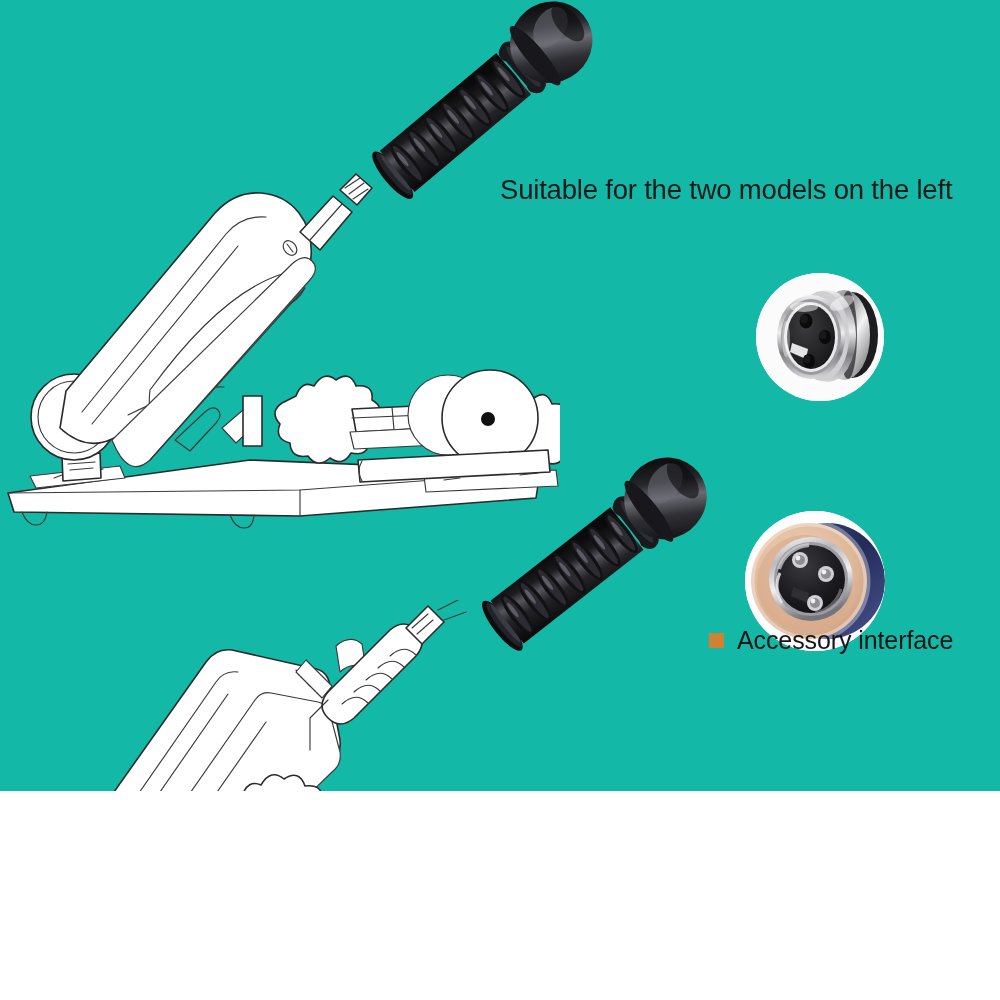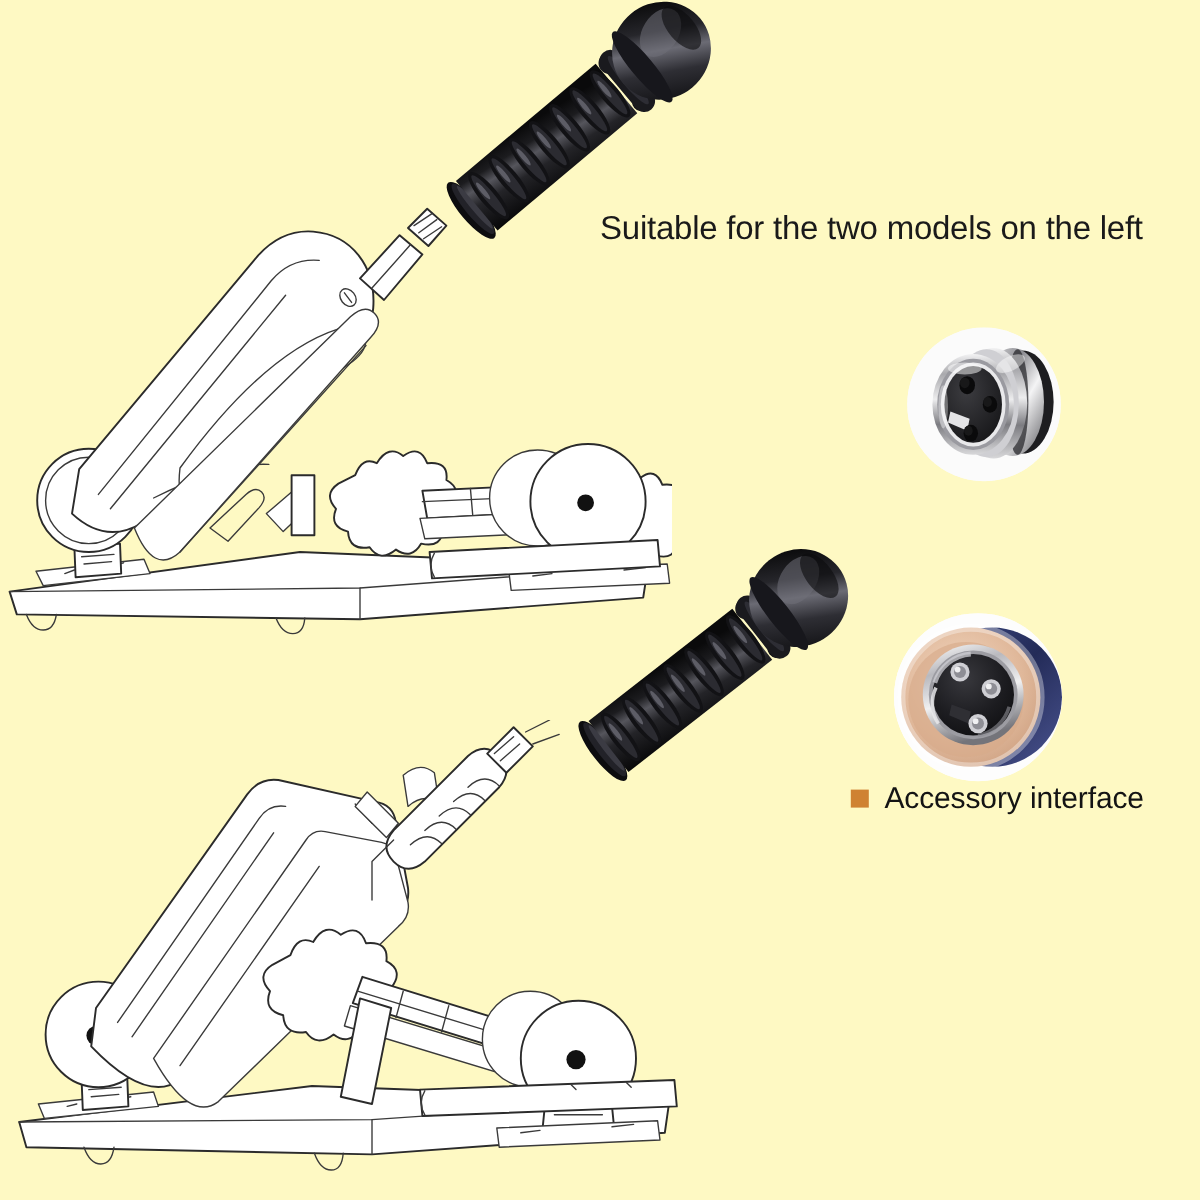--- a/index.html
+++ b/index.html
@@ -6,22 +6,22 @@
     margin: 0;
     padding: 0;
     background: #ffffff;
   }
   body {
     font-family: "Liberation Sans", sans-serif;
   }
   #canvas {
     position: relative;
     width: 1000px;
-    height: 1000px;
-    background: #fef9c3;
+    height: 791px;
+    background: #14b8a6;
     overflow: hidden;
   }
   .abs { position: absolute; }
 
   
   #heading {
     left: 500px;
     top: 173px;
     width: 500px;
     font-size: 27.5px;
@@ -43,21 +43,21 @@
     background: #cf8232;
     margin-right: 13px;
     flex: 0 0 auto;
   }
   .bullet-label {
     font-size: 25px;
     color: #141414;
     letter-spacing: -0.1px;
   }
   #label-machine { left: 709px; top: 417px; }
-  #label-accessory { left: 709px; top: 651px; }
+  #label-accessory { left: 709px; top: 626px; }
 
   
   .conn-wrap {
     border-radius: 50%;
     overflow: hidden;
   }
   #conn-machine {
     left: 756px; top: 273px;
     width: 128px; height: 128px;
     background: #fbfbfb;

